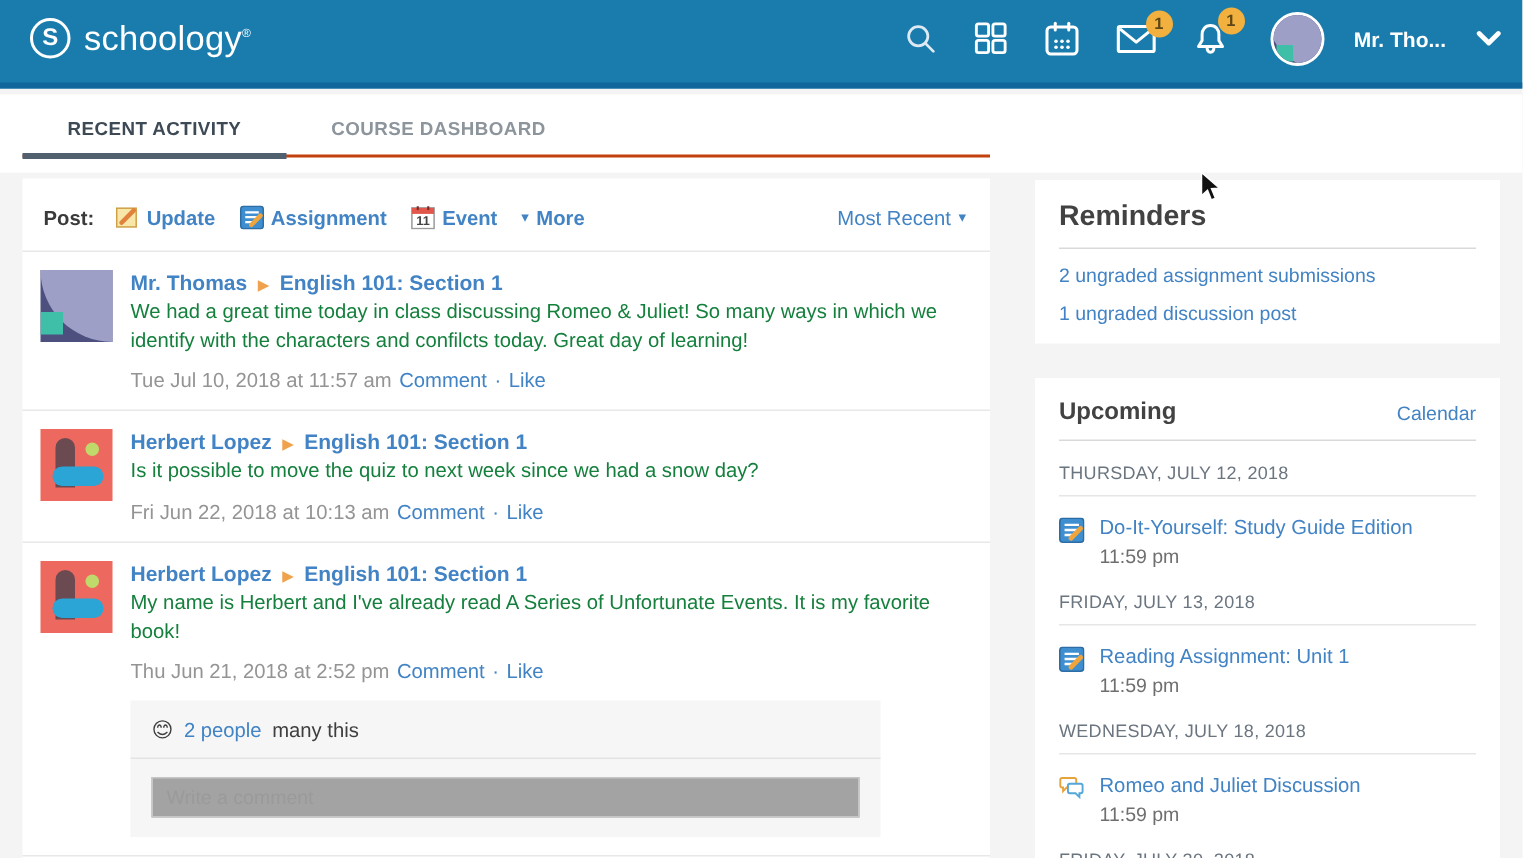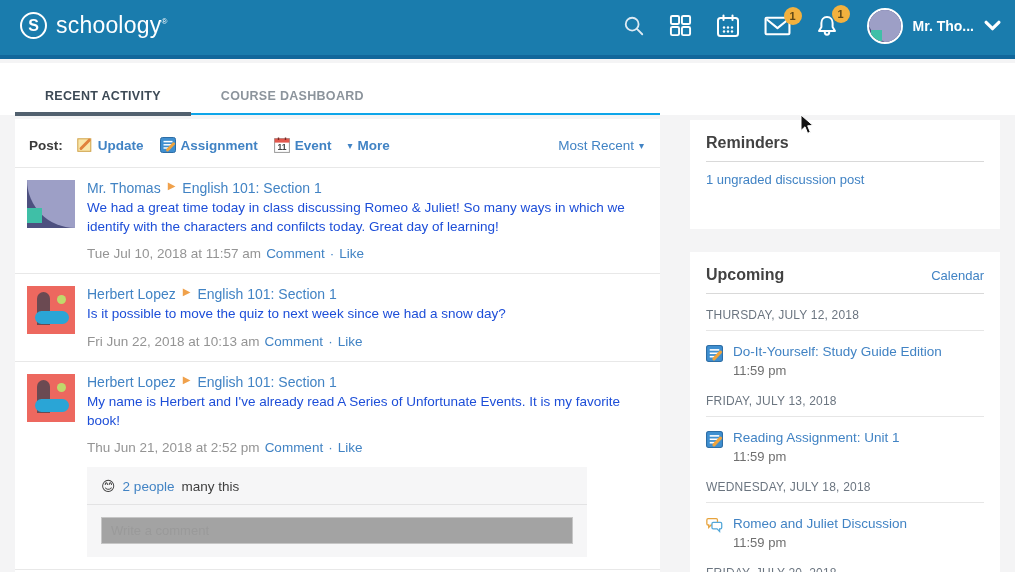--- a/index.html
+++ b/index.html
@@ -27,31 +27,31 @@
   .topnav { display:flex; gap:38px; margin-left:42px; }
   .topnav-item { font-size:14px; font-weight:bold; letter-spacing:0.4px; color:#fff; cursor:pointer; }
   .topicons { margin-left:auto; display:flex; align-items:center; gap:24px; }
   .topicon { position:relative; display:flex; align-items:center; color:#ddeaf3; cursor:pointer; }
   .badge {
     position:absolute; top:-9px; right:-11px;
     min-width:18px; height:18px; border-radius:50%;
     background:#f2b13e; color:#5e4716; font-size:11px; font-weight:bold;
     display:flex; align-items:center; justify-content:center;
   }
-  .userchip { display:flex; align-items:center; gap:10px; margin-left:4px; cursor:pointer; }
+  .userchip { display:flex; align-items:center; gap:20px; margin-left:4px; cursor:pointer; }
   .avatar-circle {
     width:36px; height:36px; border-radius:50%; border:2px solid #fff;
     position:relative; overflow:hidden; background:#4d507f;
   }
   .avatar-circle .arc { position:absolute; width:72px; height:72px; border-radius:50%; background:#9d9fc6; right:-36px; top:-36px; }
   .avatar-circle .teal { position:absolute; left:2px; top:20px; width:11px; height:11px; background:#3fbfa7; }
   .username { font-size:14px; font-weight:bold; color:#fff; }
   
   .tabstrip { position:absolute; top:63px; left:0; width:1015px; height:52px; background:#fff; }
-  .tabs { position:absolute; left:15px; top:18px; width:645px; display:flex; border-bottom:2px solid #0ea5e9; }
+  .tabs { position:absolute; left:15px; top:8px; width:645px; display:flex; border-bottom:2px solid #c2410c; }
   .tab {
     position:relative; padding:8px 30px 10px; font-size:12.5px; font-weight:bold;
     letter-spacing:0.3px; color:#8c949c; cursor:pointer;
   }
   .tab.active { color:#3d4a56; }
   .tab.active::after { content:""; position:absolute; left:0; right:0; bottom:-3px; height:4px; background:#51606e; }
   
   .feed-card { position:absolute; left:15px; top:119px; width:645px; height:460px; background:#fff; }
   .reminders-card { position:absolute; left:690px; top:120px; width:310px; height:109px; background:#fff; }
   .upcoming-card { position:absolute; left:690px; top:252px; width:310px; height:330px; background:#fff; }
@@ -66,40 +66,40 @@
   .post:last-child { border-bottom:none; }
   .post-avatar { width:48px; height:48px; flex:0 0 48px; position:relative; overflow:hidden; }
   .av-thomas { background:#4d507f; }
   .av-thomas .arc { position:absolute; width:96px; height:96px; border-radius:50%; background:#9d9fc6; right:-48px; top:-48px; }
   .av-thomas .teal { position:absolute; left:0; top:28px; width:15px; height:15px; background:#3fbfa7; }
   .av-herbert { background:#ed685f; }
   .av-herbert .bar-v { position:absolute; left:10px; top:6px; width:13px; height:33px; background:#6b4a52; border-radius:7px 7px 0 0; }
   .av-herbert .bar-h { position:absolute; left:8px; top:25px; width:34px; height:13px; background:#2aa5d6; border-radius:7px; }
   .av-herbert .dot { position:absolute; left:30px; top:9px; width:9px; height:9px; border-radius:50%; background:#c0d96b; }
   .post-body { margin-left:12px; flex:1; min-width:0; }
-  .post-head { display:flex; align-items:flex-start; gap:7px; font-size:14px; font-weight:normal; }
+  .post-head { display:flex; align-items:flex-end; gap:7px; font-size:14px; font-weight:bold; }
   .author-link, .course-link { color:#4183c4; cursor:pointer; }
   .head-chevron { color:#f0a14b; font-size:10px; }
-  .post-text { margin-top:3px; font-size:13.5px; line-height:1.38; color:#1d4ed8; max-width:566px; }
+  .post-text { margin-top:3px; font-size:13.5px; line-height:1.38; color:#15803d; max-width:566px; }
   .post-meta { margin-top:10px; font-size:13.5px; color:#949494; display:flex; gap:5px; align-items:center; }
   .meta-link { color:#4183c4; cursor:pointer; }
   .meta-sep { color:#4183c4; }
   
   .like-panel { margin-top:12px; width:500px; background:#f6f6f7; padding-bottom:13px; }
   .like-row { display:flex; align-items:center; gap:7px; padding:11px 14px 10px; border-bottom:1px solid #e3e3e4; font-size:13.5px; color:#3e3e3e; }
   .like-emoji { font-size:14px; }
   .comment-input {
     display:block; margin:12px 14px 0; width:472px; height:27px;
     border:1px solid #c6c6c6; background:#a3a3a3; padding:4px 9px;
     font-family:"Liberation Sans","DejaVu Sans",sans-serif; font-size:13px; color:#3e3e3e;
   }
   .comment-input::placeholder { color:#9a9a9a; }
   
   .side-title-row { display:flex; align-items:center; padding:14px 16px 9px; }
-  .side-title { font-size:16px; font-weight:bold; color:#424242; }
+  .side-title { font-size:19px; font-weight:bold; color:#424242; }
   .side-title-lg { font-size:16px; }
   .side-link-right { margin-left:auto; font-size:13px; color:#4183c4; cursor:pointer; }
   .side-hr { border:none; border-top:1px solid #d9d9d9; margin:0 16px; }
   .reminder-list { padding:10px 16px 0; }
   .reminder-item { display:block; font-size:13px; color:#4183c4; margin-bottom:10px; cursor:pointer; }
   .up-body { padding:0 16px; }
   .up-date { font-size:12px; color:#6b7580; letter-spacing:0.2px; padding:14px 0 8px; border-bottom:1px solid #e6e6e6; }
   .up-event { display:flex; align-items:flex-start; gap:10px; padding:13px 0 2px; }
   .up-event-icon { flex:0 0 17px; margin-top:1px; }
   .up-event-title { font-size:13.5px; color:#4183c4; cursor:pointer; }
@@ -301,20 +301,21 @@
   </div>
 
 </div>
 
 <div class="reminders-card">
   <div class="side-title-row">
     <span class="side-title">Reminders</span>
   </div>
   <hr class="side-hr">
   <div class="reminder-list">
+    <span class="reminder-item">2 ungraded assignment submissions</span>
     <span class="reminder-item">1 ungraded discussion post</span>
   </div>
 </div>
 
 <div class="upcoming-card">
   <div class="side-title-row">
     <span class="side-title side-title-lg">Upcoming</span>
     <span class="side-link-right">Calendar</span>
   </div>
   <hr class="side-hr">

